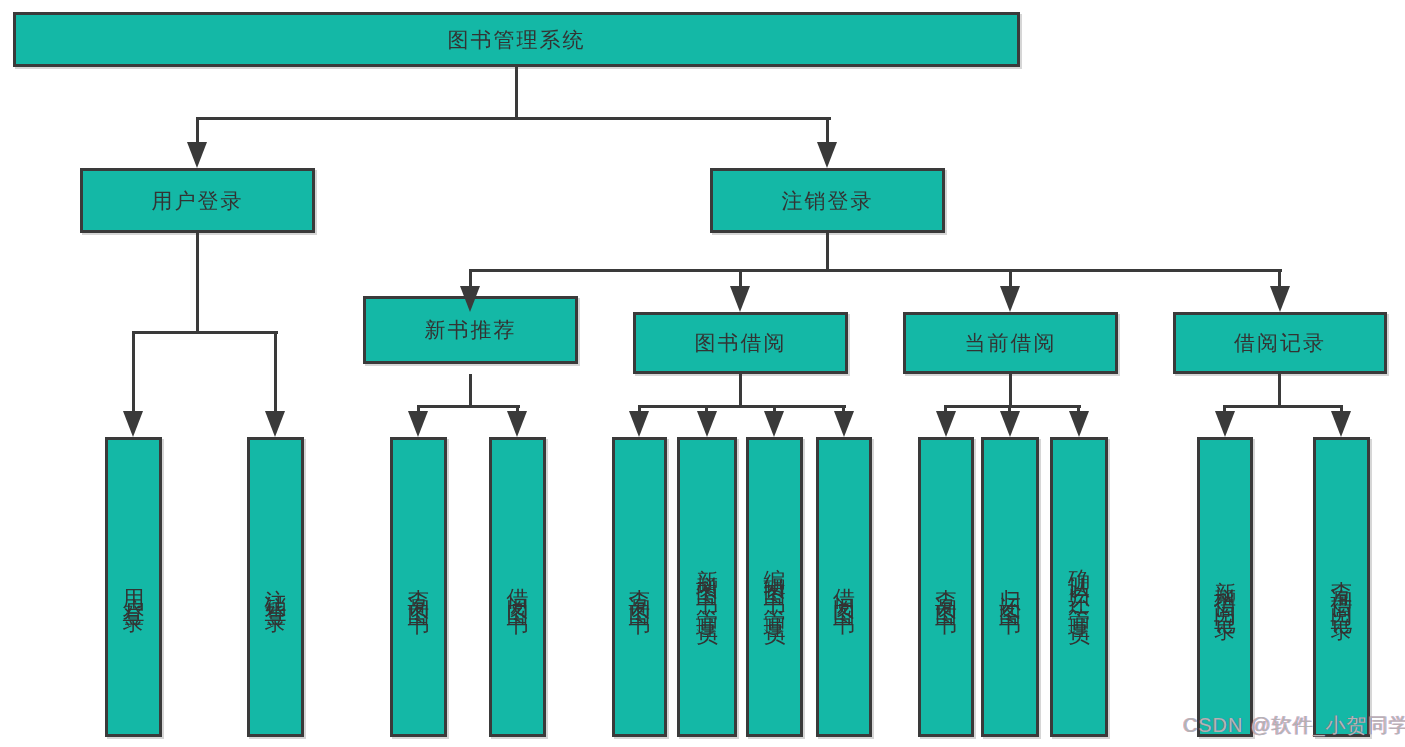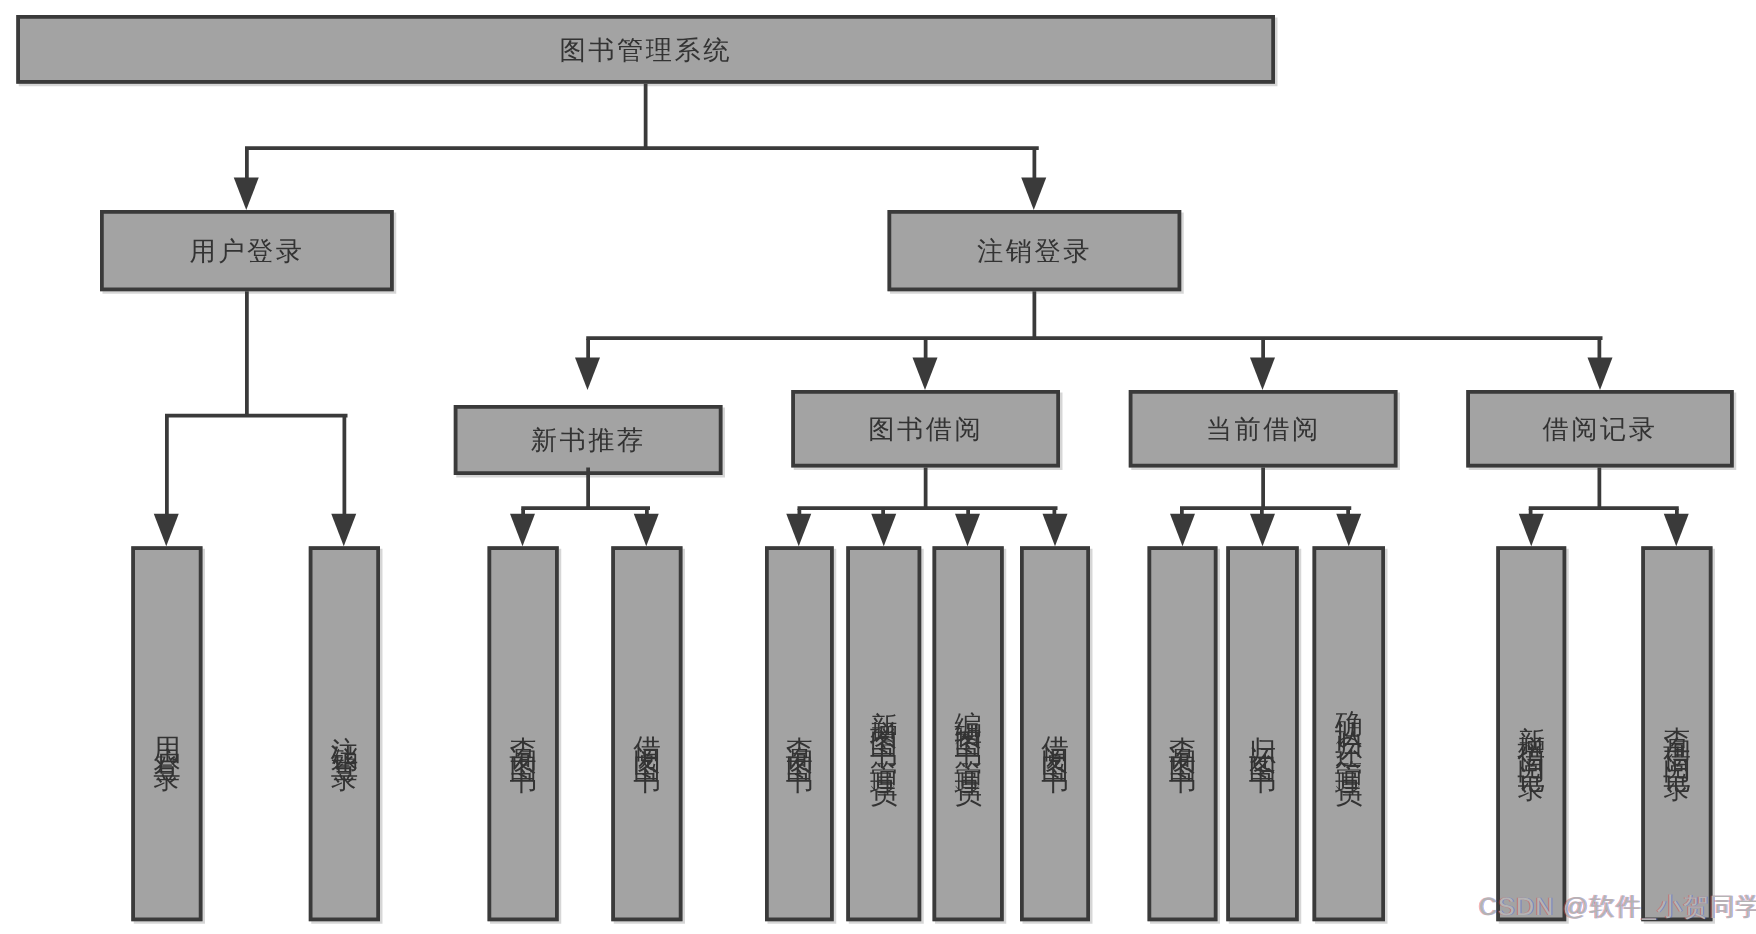--- a/index.html
+++ b/index.html
@@ -9,21 +9,21 @@
     height: 747px;
     background: #ffffff;
     font-family: "Liberation Sans", "DejaVu Sans", sans-serif;
     color: #303030;
     overflow: hidden;
   }
   .node {
     position: absolute;
     box-sizing: border-box;
     border: 3px solid #3a3a3a;
-    background: #a3a3a3;
+    background: #14b8a6;
     display: flex;
     align-items: center;
     justify-content: center;
     box-shadow: 2px 2px 0 rgba(0,0,0,0.16);
   }
   .node .lbl {
     font-size: 21px;
     letter-spacing: 2px;
     color: #333333;
     white-space: nowrap;
@@ -67,21 +67,21 @@
     <span class="lbl">图书管理系统</span>
   </div>
 
   <div class="node" style="left:80px; top:168px; width:235px; height:65px;">
     <span class="lbl">用户登录</span>
   </div>
   <div class="node" style="left:710px; top:168px; width:235px; height:65px;">
     <span class="lbl">注销登录</span>
   </div>
 
-  <div class="node" style="left:363px; top:324px; width:215px; height:56px;">
+  <div class="node" style="left:363px; top:296px; width:215px; height:68px;">
     <span class="lbl">新书推荐</span>
   </div>
   <div class="node" style="left:633px; top:312px; width:215px; height:62px;">
     <span class="lbl">图书借阅</span>
   </div>
   <div class="node" style="left:903px; top:312px; width:215px; height:62px;">
     <span class="lbl">当前借阅</span>
   </div>
   <div class="node" style="left:1173px; top:312px; width:214px; height:62px;">
     <span class="lbl">借阅记录</span>

